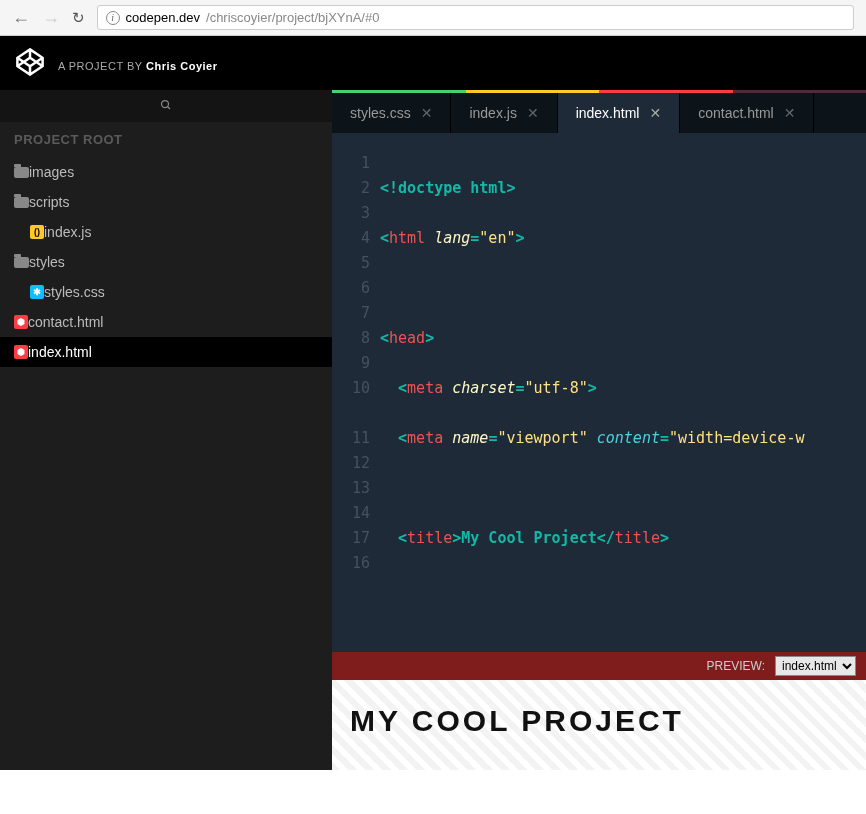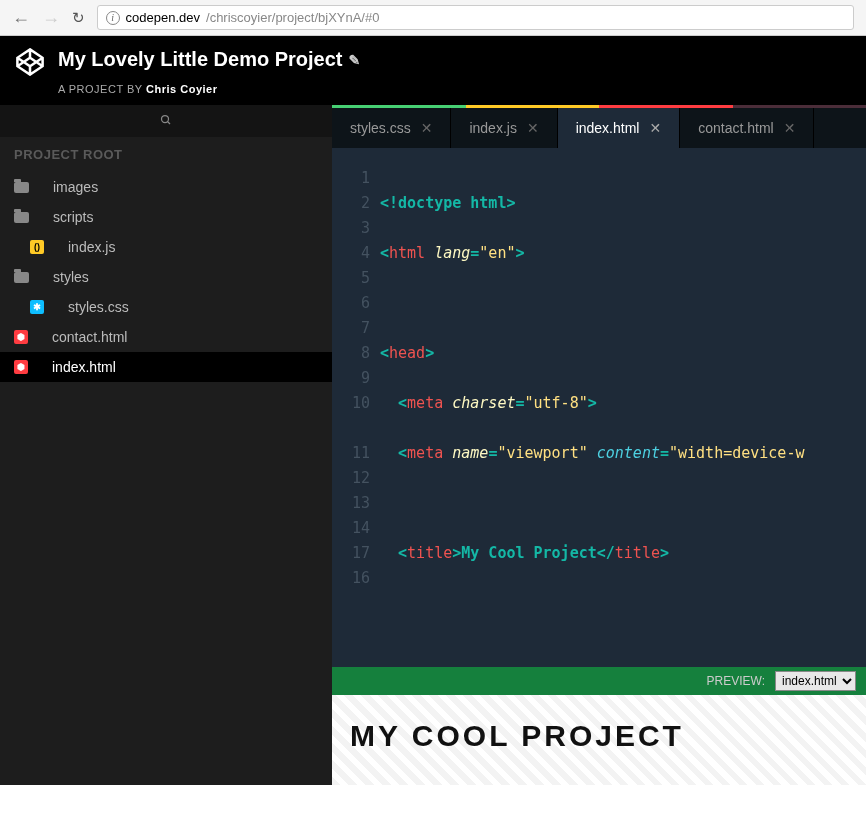--- a/index.html
+++ b/index.html
@@ -33,21 +33,21 @@
 .byline { font-size: 11px; color: #aaa; letter-spacing: 0.5px; margin-top: 12px; }
 .byline .by { text-transform: uppercase; }
 .byline strong { color: #fff; }
 
 
 .app-body { display: flex; height: calc(814px - 38px - 36px - 60px); }
 .sidebar { width: 332px; background: #1d1d1d; color: #ccc; display: flex; flex-direction: column; }
 .search-bar { height: 32px; background: #141414; display: flex; align-items: center; justify-content: center; color: #888; font-size: 13px; }
 .root-label { padding: 10px 14px; font-size: 13px; font-weight: 700; color: #5a5a5a; letter-spacing: 0.5px; }
 .tree { list-style: none; font-size: 14px; }
-.tree li { display: flex; align-items: center; gap: 24px; padding: 7px 14px; cursor: pointer; color: #bbb; }
+.tree li { display: flex; align-items: center; gap: 0; padding: 7px 14px; cursor: pointer; color: #bbb; }
 .tree li.depth1 { padding-left: 30px; }
 .tree li.active { background: #000; color: #fff; }
 .folder-icon { width: 15px; height: 11px; background: #888; border-radius: 2px; position: relative; }
 .folder-icon::before { content:''; position:absolute; top:-3px; left:0; width:7px; height:3px; background:#888; border-radius:1px 1px 0 0; }
 .js-icon { width: 14px; height: 14px; background: #ffca26; border-radius: 2px; display:flex; align-items:center; justify-content:center; font-size:9px; font-weight:700; color:#000; }
 .css-icon { width: 14px; height: 14px; background: #0ebeff; border-radius: 2px; display:flex; align-items:center; justify-content:center; font-size:9px; font-weight:700; color:#fff; }
 .html-icon { width: 14px; height: 14px; background: #ff3c41; border-radius: 2px; display:flex; align-items:center; justify-content:center; font-size:9px; font-weight:700; color:#fff; }
 
 .editor-area { flex: 1; background: #1e2a38; display: flex; flex-direction: column; overflow: hidden; }
 .accent-bar { height: 3px; display: flex; }
@@ -64,21 +64,21 @@
 
 .code-area { flex: 1; display: flex; font-family: "Menlo","Consolas",monospace; font-size: 15px; line-height: 25px; overflow: hidden; padding-top: 18px; }
 .gutter { width: 48px; text-align: right; padding-right: 10px; color: #445260; user-select: none; }
 .code { flex: 1; white-space: pre; color: #cdd3de; overflow: hidden; }
 .t-red { color: #ef5350; }
 .t-green { color: #fef9c3; font-style: italic; }
 .t-cyan { color: #4dd0e1; font-style: italic; }
 .t-yellow { color: #ffe082; }
 .t-white { color: #14b8a6; font-weight: bold; }
 
-.preview-bar { background: #15803d; color: #ccc; display: flex; justify-content: flex-end; align-items: center; gap: 10px; padding: 4px 10px; font-size: 12px; }
+.preview-bar { background: #7f1d1d; color: #ccc; display: flex; justify-content: flex-end; align-items: center; gap: 10px; padding: 4px 10px; font-size: 12px; }
 .preview-bar select { background: #e8e8e8; border: 1px solid #888; font-size: 12px; padding: 1px 2px; }
 .preview-pane { background: #fff; background-image: repeating-linear-gradient(45deg, #f3f3f3 0 6px, #fff 6px 12px); flex: 0 0 90px; padding: 24px 18px; }
 .preview-pane h1 { font-family: Impact, "Arial Black", sans-serif; font-size: 30px; letter-spacing: 3px; color: #111; }
 </style>
 </head>
 <body>
 
 <div class="browser-top">
   <div class="addr-bar">
     <span class="nav-arrow">←</span>
@@ -92,24 +92,20 @@
   </div>
 </div>
 
 <div class="app-header">
   <span class="logo">
     <svg viewBox="0 0 100 100">
         <path fill="none" stroke="#fff" stroke-width="9" d="M50 5 L95 35 L95 65 L50 95 L5 65 L5 35 Z M5 35 L50 65 L95 35 M5 65 L50 35 L95 65 M50 5 L50 35 M50 65 L50 95"></path>
       </svg>
   </span>
   <div class="header-text">
-    <div class="project-title">
-      <span>My Lovely Little Demo Project</span>
-      <span class="pencil">✎</span>
-    </div>
     <div class="byline">
       <span>A PROJECT</span>
       <span class="by">BY</span>
       <strong>Chris Coyier</strong>
     </div>
   </div>
 </div>
 
 <div class="app-body">
 

